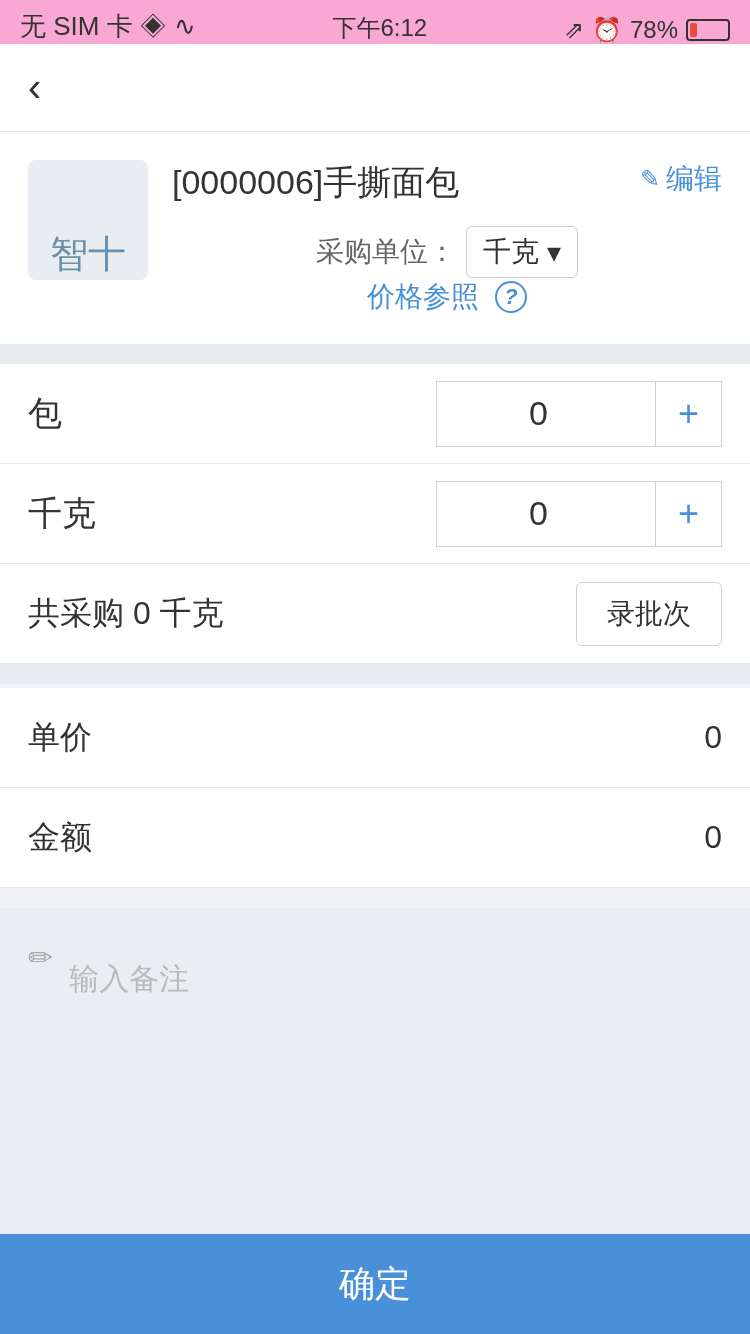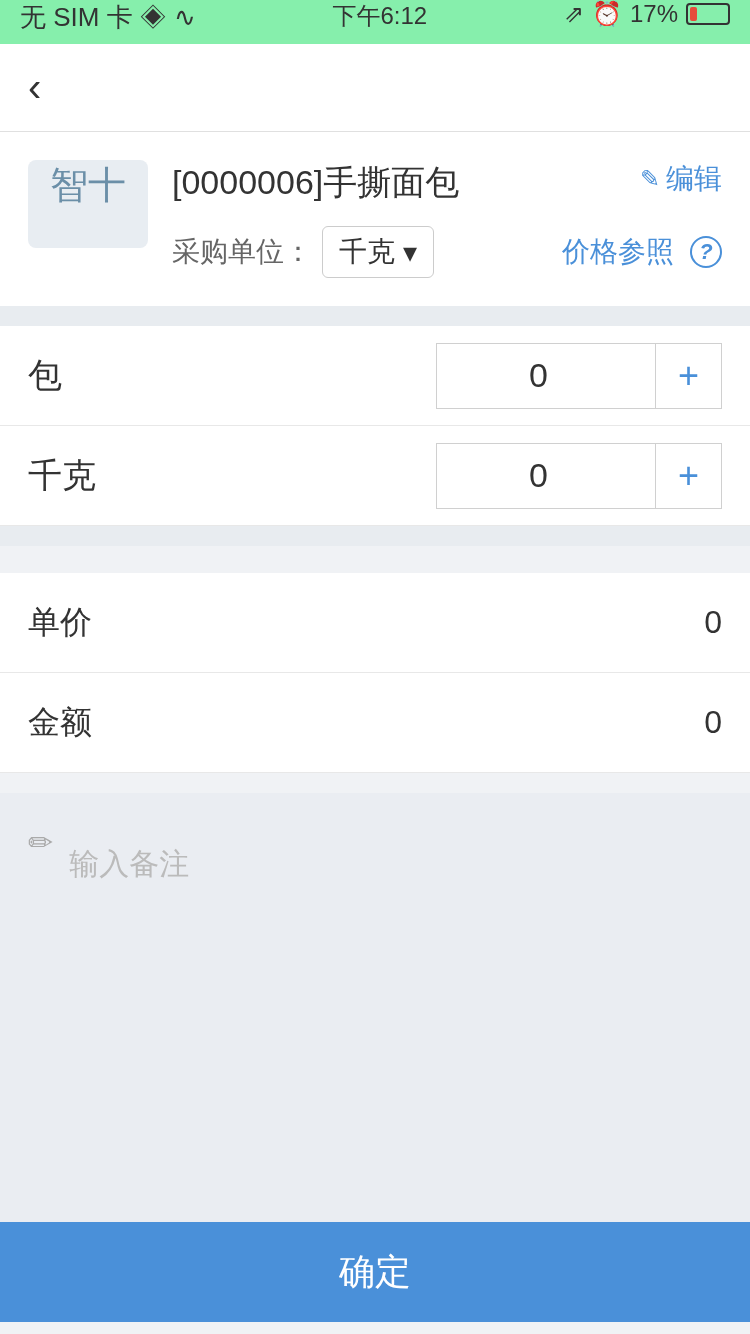--- a/index.html
+++ b/index.html
@@ -10,23 +10,23 @@
       font-family: -apple-system, "PingFang SC", "Helvetica Neue", Arial, sans-serif;
       background: #f0f2f5;
       font-size: 32px;
       color: #333;
       position: relative;
     }
 
     
     .status-bar {
       height: 44px;
-      background: #86efac;
-      display: flex;
-      align-items: flex-start;
+      background: #f9a8d4;
+      display: flex;
+      align-items: flex-end;
       justify-content: space-between;
       padding: 0 20px;
       font-size: 28px;
       font-weight: 500;
       gap: 24px;
     }
     .status-left {
       display: flex;
       align-items: center;
       gap: 8px;
@@ -91,25 +91,25 @@
     .product-card {
       background: #fff;
       padding: 28px 28px;
       display: flex;
       align-items: flex-start;
       gap: 24px;
       margin-top: 0;
     }
     .product-image {
       width: 120px;
-      height: 88px;
+      height: 120px;
       background: #e8edf2;
       border-radius: 8px;
       display: flex;
-      align-items: flex-start;
+      align-items: flex-end;
       justify-content: center;
       flex-shrink: 0;
     }
     .product-image-logo {
       font-size: 38px;
       color: #6b8fa8;
     }
     .product-info {
       flex: 1;
     }
@@ -131,20 +131,21 @@
       gap: 6px;
     }
     .edit-icon {
       font-size: 24px;
     }
     .product-unit-row {
       display: flex;
       align-items: center;
       justify-content: space-between;
       margin-top: 20px;
+      flex-direction: column;
     }
     .unit-label {
       font-size: 28px;
       color: #666;
       display: flex;
       align-items: center;
       gap: 10px;
     }
     .unit-dropdown {
       border: 1px solid #ccc;
@@ -256,21 +257,21 @@
       padding: 12px 30px;
       font-size: 28px;
       color: #333;
       background: #fff;
       cursor: pointer;
     }
 
     
     .price-section {
       background: #fff;
-      margin-top: 27px;
+      margin-top: 4px;
     }
     .price-row {
       display: flex;
       align-items: center;
       justify-content: space-between;
       padding: 0 28px;
       height: 100px;
       border-bottom: 1px solid #e8e8e8;
     }
     .price-label {
@@ -306,21 +307,21 @@
     
     .bottom-spacer {
       flex: 1;
       background: #eaedf2;
       min-height: 350px;
     }
 
     
     .confirm-btn {
       position: fixed;
-      bottom: 12px;
+      bottom: 0;
       left: 0;
       width: 750px;
       height: 100px;
       background: #4a90d9;
       color: #fff;
       font-size: 36px;
       font-weight: 500;
       display: flex;
       align-items: center;
       justify-content: center;
@@ -334,21 +335,21 @@
 
 <div class="status-bar">
   <div class="status-left">
     <span>无 SIM 卡 ◈</span>
     <span>∿</span>
   </div>
   <div class="status-center">下午6:12</div>
   <div class="status-right">
     <span>⇗</span>
     <span>⏰</span>
-    <span>17%</span>
+    <span>78%</span>
     <div class="battery-icon">
       <div class="battery-body">
         <div class="battery-fill"></div>
       </div>
     </div>
   </div>
 </div>
 
 <div class="nav-bar">
   <div class="nav-back">‹</div>
@@ -395,20 +396,24 @@
   </div>
 
   <div class="input-row">
     <span class="input-label">千克</span>
     <div class="input-control">
       <input class="number-input" type="number" value="0" style="">
       <div class="plus-btn">+</div>
     </div>
   </div>
 
+  <div class="summary-row">
+    <span class="summary-text">共采购 0 千克</span>
+    <button class="batch-btn">录批次</button>
+  </div>
 </div>
 
 <div class="section-divider"></div>
 
 <div class="price-section">
   <div class="price-row">
     <span class="price-label">单价</span>
     <span class="price-value">0</span>
   </div>
   <div class="price-row">

